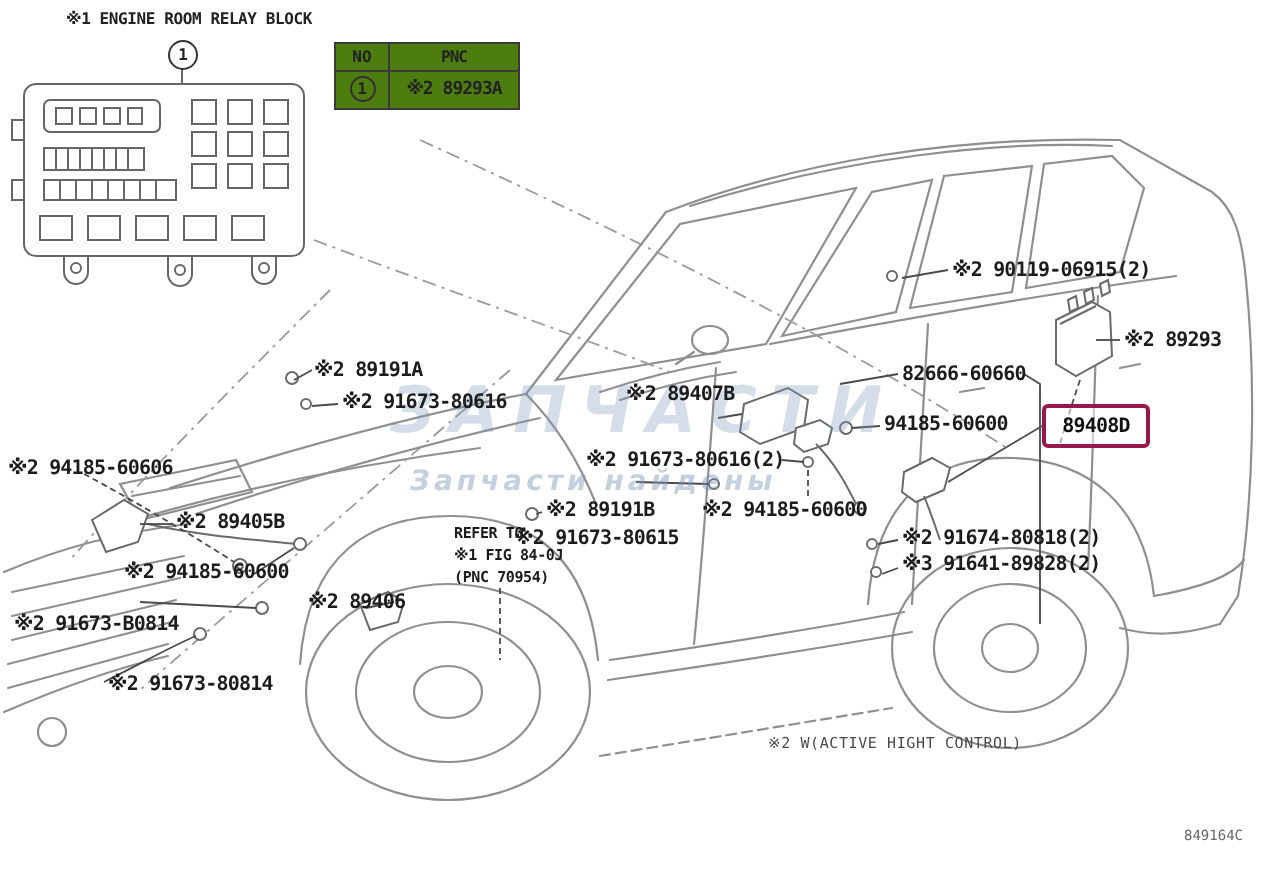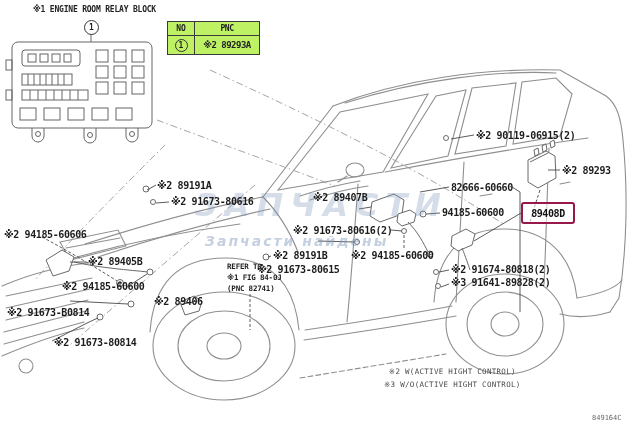--- a/index.html
+++ b/index.html
@@ -6,21 +6,21 @@
   #canvas{position:relative;width:640px;height:440px;background:#ffffff;overflow:hidden;
           font-family:"DejaVu Sans Mono","DejaVu Sans",monospace;}
   #lineart{position:absolute;left:0;top:0;z-index:1;}
   .plabel{position:absolute;z-index:4;font-weight:bold;font-size:10px;color:#1c1c1c;
           white-space:nowrap;letter-spacing:-0.4px;}
   .title{position:absolute;left:33px;top:5px;z-index:4;font-weight:bold;font-size:8px;
          letter-spacing:-0.2px;color:#222;white-space:nowrap;}
   .callout{position:absolute;left:84px;top:20px;width:13px;height:13px;border:1px solid #333;
            border-radius:50%;font-size:8px;font-weight:bold;color:#222;text-align:center;
            line-height:13px;z-index:4;background:#fff;}
-  .pnc-table{position:absolute;left:167px;top:21px;z-index:4;border:1px solid #3a3a3a;background:#bef264;}
+  .pnc-table{position:absolute;left:167px;top:21px;z-index:4;border:1px solid #3a3a3a;background:#4d7c0f;}
   .pnc-table .row{display:flex;}
   .pnc-table .row.hdr .c{height:13px;line-height:13px;font-size:8px;}
   .pnc-table .c{border-right:1px solid #3a3a3a;border-bottom:1px solid #3a3a3a;
                 font-weight:bold;color:#222;text-align:center;}
   .pnc-table .c:last-child{border-right:none;}
   .pnc-table .row:last-child .c{border-bottom:none;height:18px;line-height:18px;font-size:9px;}
   .pnc-table .c.no{width:26px;}
   .pnc-table .c.pnc{width:64px;letter-spacing:-0.5px;}
   .circ{display:inline-block;width:11px;height:11px;border:1px solid #333;border-radius:50%;
         font-size:8px;line-height:11px;text-align:center;vertical-align:middle;}
@@ -223,22 +223,21 @@
       <div class="plabel" style="left: 562px; top: 165px;">※2 89293</div>
       <div class="plabel" style="left: 451px; top: 264px;">※2 91674-80818(2)</div>
       <div class="plabel" style="left: 451px; top: 277px;">※3 91641-89828(2)</div>
     </div>
 
   <div class="hibox" style="border-color: rgb(150, 25, 75);">89408D</div>
 
   <div class="refer">
     <div>REFER TO</div>
     <div>※1 FIG 84-0J</div>
-    <div>(PNC 82741)</div>
+    <div>(PNC 70954)</div>
   </div>
 
   <div class="notes">
     <div>※2 W(ACTIVE HIGHT CONTROL)</div>
-    <div>※3 W/O(ACTIVE HIGHT CONTROL)</div>
   </div>
 
   <div class="corner">849164C</div>
 </div>
 
 </body></html>

